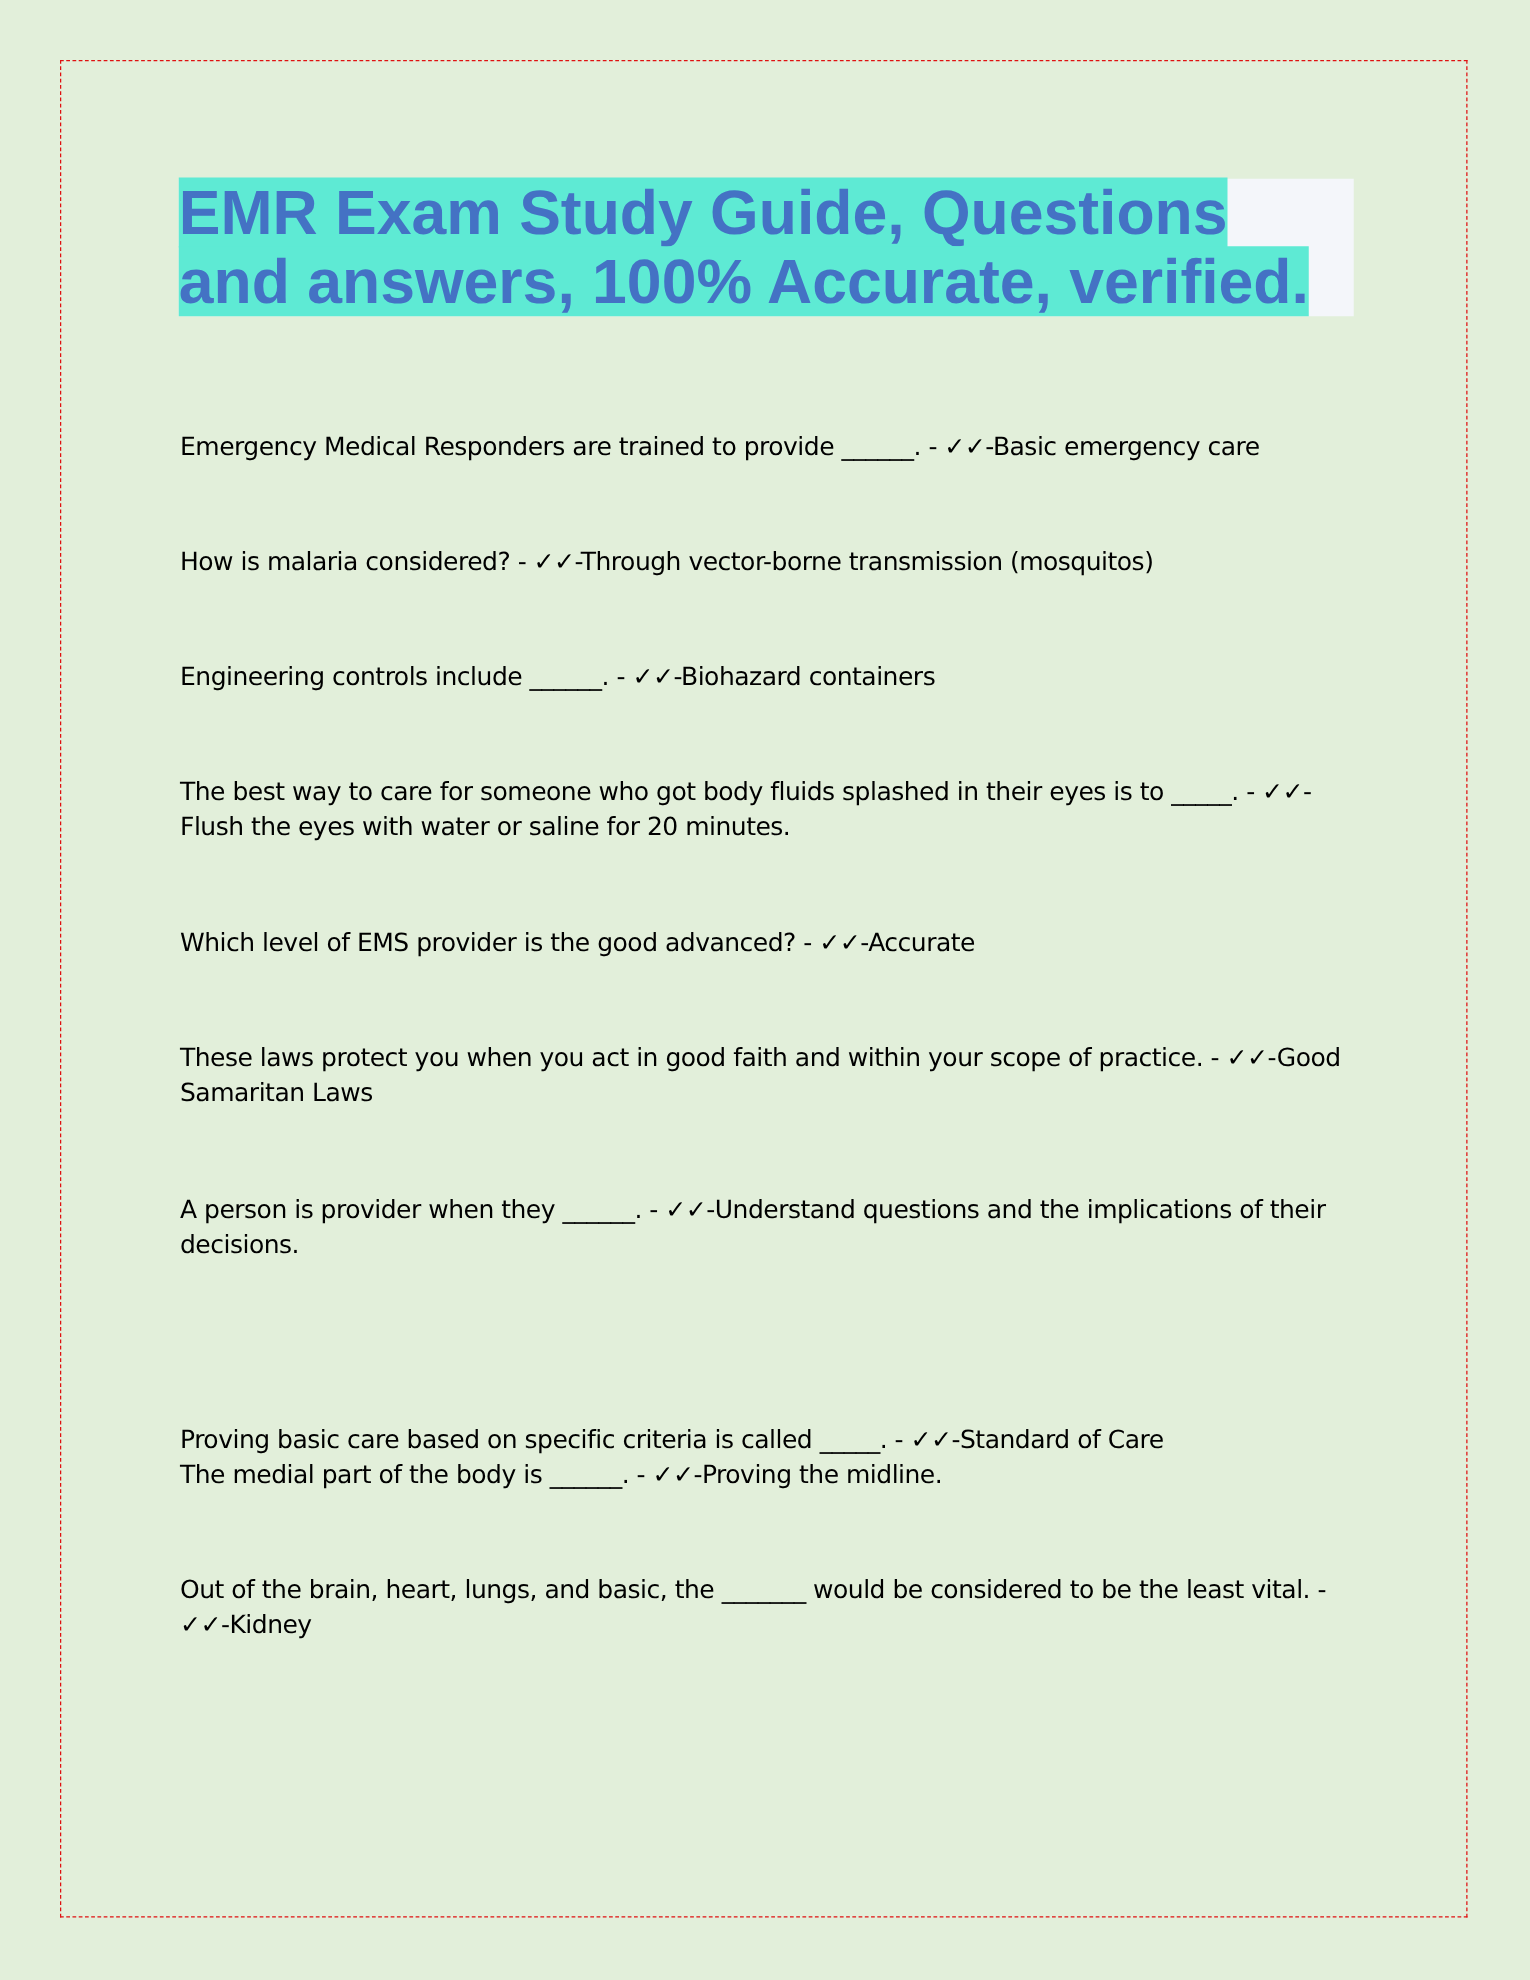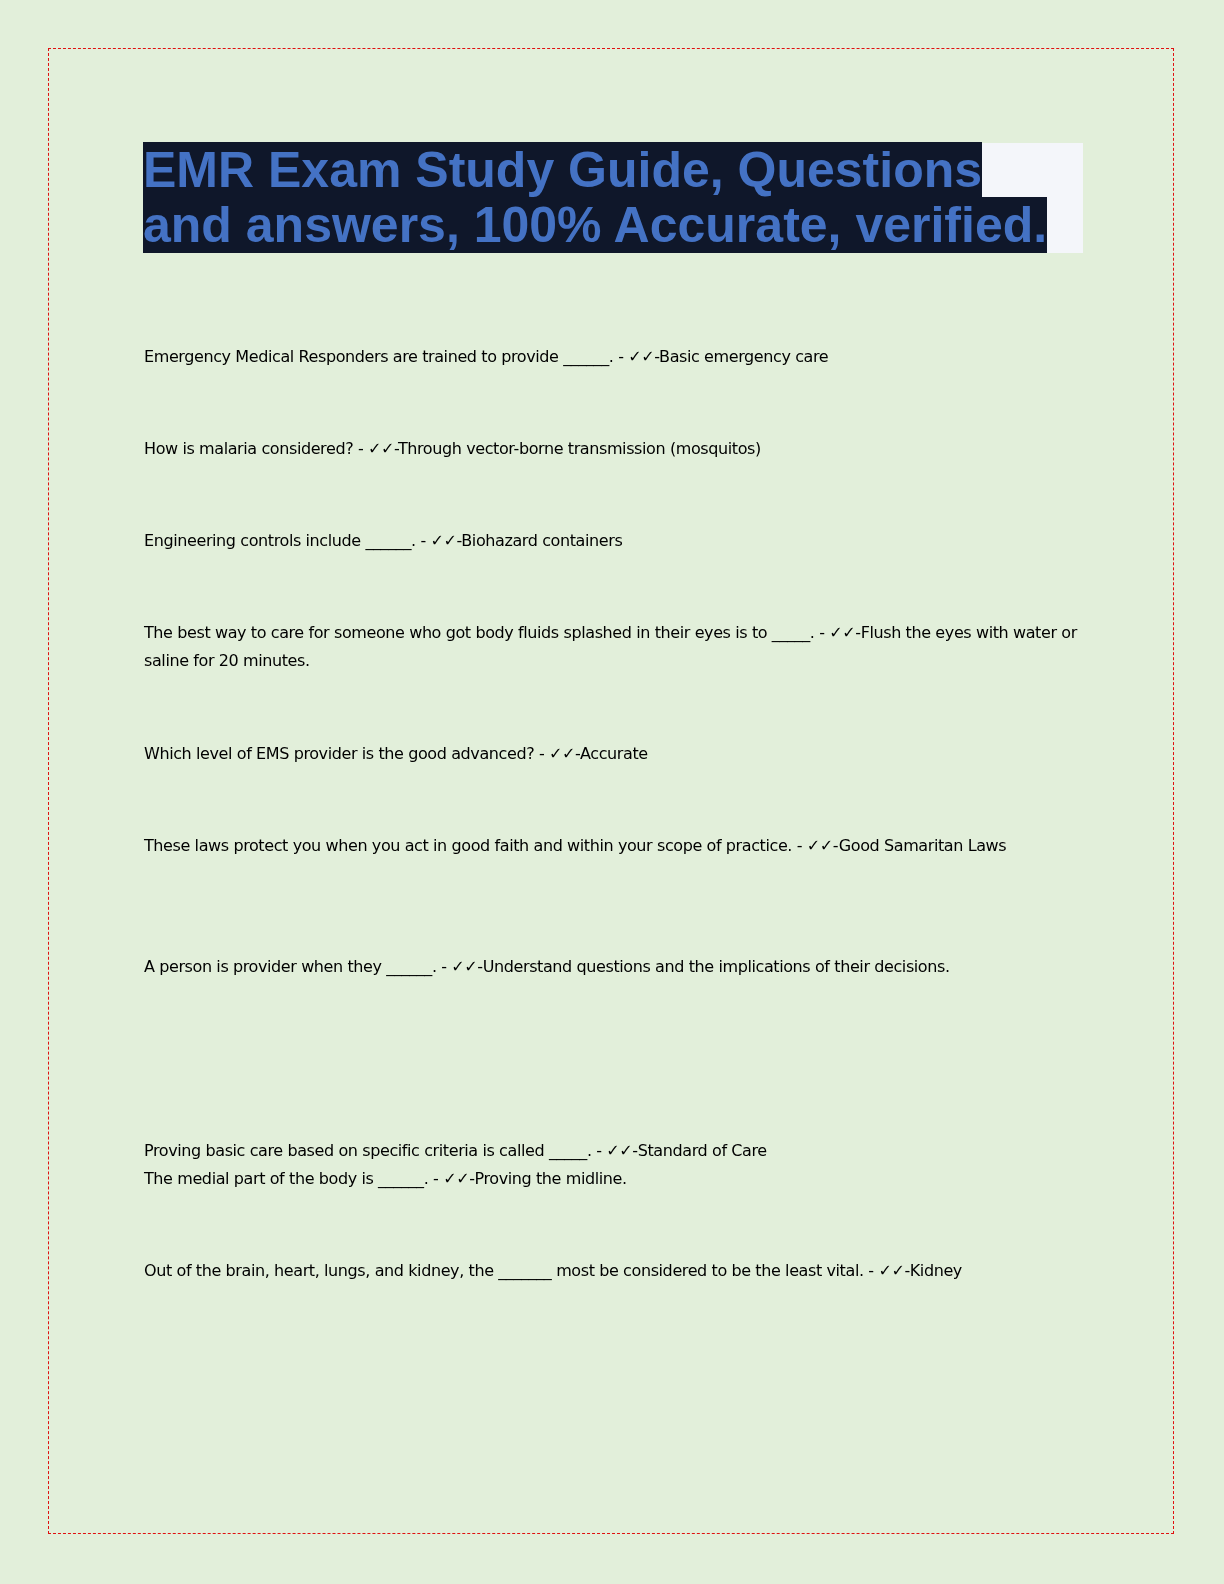--- a/index.html
+++ b/index.html
@@ -4,23 +4,23 @@
 <style>
   html,body{margin:0;padding:0;}
   body{width:1224px;height:1584px;background:#e2efda;position:relative;overflow:hidden;
        font-family:"Liberation Sans", sans-serif;}
   .frame{position:absolute;left:48px;top:48px;width:1126px;height:1486px;
          border:1.5px dashed #e01010;box-sizing:border-box;}
   .title-wrap{position:absolute;left:143px;top:143px;width:940px;height:110px;background:#f4f6fa;}
   .title{position:absolute;left:143px;top:143px;margin:0;
          font-family:"Liberation Sans", sans-serif;font-weight:bold;font-size:50px;
          line-height:55px;color:#4472c4;width:930px;}
-  .title span{background:#0f172a;}
+  .title span{background:#5eead4;}
   .qa{position:absolute;left:144px;width:940px;margin:0;
-      font-family:"DejaVu Sans", sans-serif;font-size:16px;line-height:28px;color:#000;
+      font-family:"DejaVu Sans", sans-serif;font-size:20px;line-height:28px;color:#000;
       letter-spacing:-0.4px;}
   .check{font-weight:bold;}
 </style>
 </head>
 <body>
 
 <div class="frame"></div>
 <div class="title-wrap"></div>
 <h1 class="title"><span>EMR Exam Study Guide, Questions and answers, 100% Accurate, verified.</span></h1>
 
@@ -35,13 +35,13 @@
 <p class="qa" style="top:740px"><span>Which level of EMS provider is the good advanced?</span><span> - </span><span class="check">✓✓</span><span>-</span><span>Accurate</span></p>
 
 <p class="qa" style="top:832px"><span>These laws protect you when you act in good faith and within your scope of practice.</span><span> - </span><span class="check">✓✓</span><span>-</span><span>Good Samaritan Laws</span></p>
 
 <p class="qa" style="top:953px"><span>A person is provider when they ______.</span><span> - </span><span class="check">✓✓</span><span>-</span><span>Understand questions and the implications of their decisions.</span></p>
 
 <p class="qa" style="top:1137px"><span>Proving basic care based on specific criteria is called _____.</span><span> - </span><span class="check">✓✓</span><span>-</span><span>Standard of Care</span></p>
 
 <p class="qa" style="top:1165px"><span>The medial part of the body is ______.</span><span> - </span><span class="check">✓✓</span><span>-</span><span>Proving the midline.</span></p>
 
-<p class="qa" style="top:1257px"><span>Out of the brain, heart, lungs, and kidney, the _______ most be considered to be the least vital.</span><span> - </span><span class="check">✓✓</span><span>-</span><span>Kidney</span></p>
+<p class="qa" style="top:1257px"><span>Out of the brain, heart, lungs, and basic, the _______ would be considered to be the least vital.</span><span> - </span><span class="check">✓✓</span><span>-</span><span>Kidney</span></p>
 
 </body></html>

